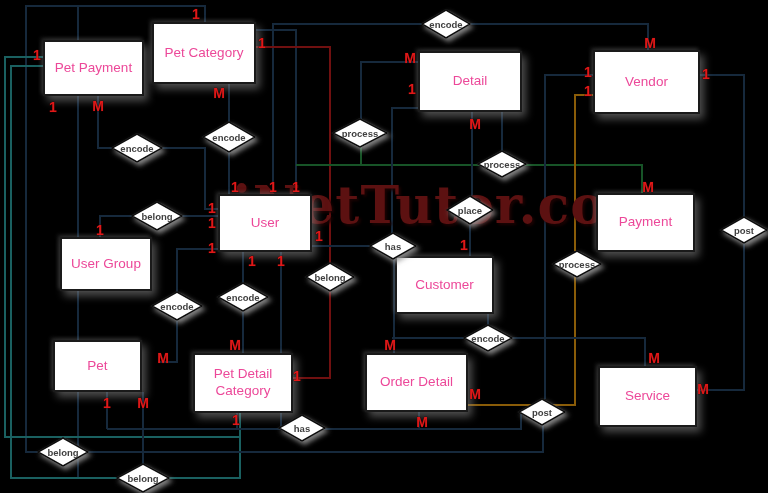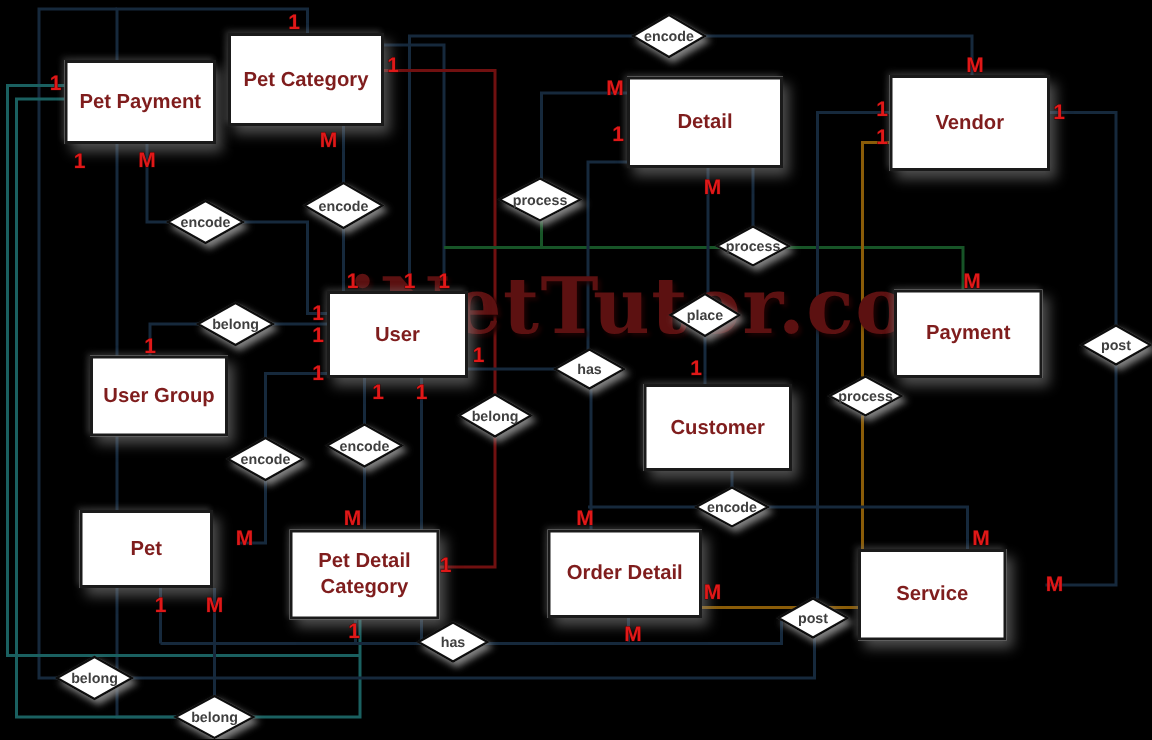--- a/index.html
+++ b/index.html
@@ -15,21 +15,21 @@
     letter-spacing:1px;text-shadow:2px 2px 3px #1c0303;pointer-events:none;
     white-space:nowrap;
   }
   .entity{
     position:absolute;z-index:3;background:#fff;border:2px solid #1a1a1a;
     box-shadow:4px 5px 8px rgba(140,140,140,.55), -2px -2px 4px rgba(120,120,120,.35);
     display:flex;align-items:center;justify-content:center;text-align:center;
     box-sizing:border-box;
   }
   .entity span{
-    font-size:13.5px;font-weight:bold;color:#7f1d1d;line-height:1.25;padding:2px;
+    font-size:13.5px;font-weight:normal;color:#ec4899;line-height:1.25;padding:2px;
   }
   .diamond-poly{fill:#ffffff;stroke:#101010;stroke-width:1.6;}
   .diamond-text{font-family:"Liberation Sans",sans-serif;font-size:9.5px;font-weight:bold;fill:#3f3f3f;text-anchor:middle;}
   .card-text{font-family:"Liberation Sans",sans-serif;font-size:14px;font-weight:bold;text-anchor:middle;stroke:#3a0000;stroke-width:.5;paint-order:stroke;}
   .edge{fill:none;stroke-width:2;}
 </style>
 </head>
 <body>
 
 <div id="canvas">
@@ -95,33 +95,33 @@
       </div>
       <div class="entity" style="left: 218px; top: 194px; width: 94px; height: 58px;">
         <span>User</span>
       </div>
       <div class="entity" style="left: 60px; top: 237px; width: 92px; height: 54px;">
         <span>User Group</span>
       </div>
       <div class="entity" style="left: 596px; top: 193px; width: 99px; height: 59px; align-items: center;">
         <span>Payment</span>
       </div>
-      <div class="entity" style="left: 429px; top: 256px; width: 99px; height: 58px;">
+      <div class="entity" style="left: 395px; top: 256px; width: 99px; height: 58px;">
         <span>Customer</span>
       </div>
       <div class="entity" style="left: 53px; top: 340px; width: 89px; height: 52px; align-items: center;">
         <span>Pet</span>
       </div>
       <div class="entity" style="left: 193px; top: 353px; width: 100px; height: 60px;">
         <span>Pet Detail Category</span>
       </div>
       <div class="entity" style="left: 365px; top: 353px; width: 103px; height: 59px; text-align: right;">
         <span>Order Detail</span>
       </div>
-      <div class="entity" style="left: 572px; top: 366px; width: 99px; height: 61px;">
+      <div class="entity" style="left: 598px; top: 366px; width: 99px; height: 61px;">
         <span>Service</span>
       </div>
     </div>
   <svg id="top-layer" width="768" height="493" viewBox="0 0 768 493">
     <defs>
       <filter id="dshadow" x="-60%" y="-60%" width="260%" height="260%">
         <feDropShadow dx="2.5" dy="3" stdDeviation="2.5" flood-color="#9a9a9a" flood-opacity="0.85"></feDropShadow>
       </filter>
     </defs>
     <g id="diamonds">

